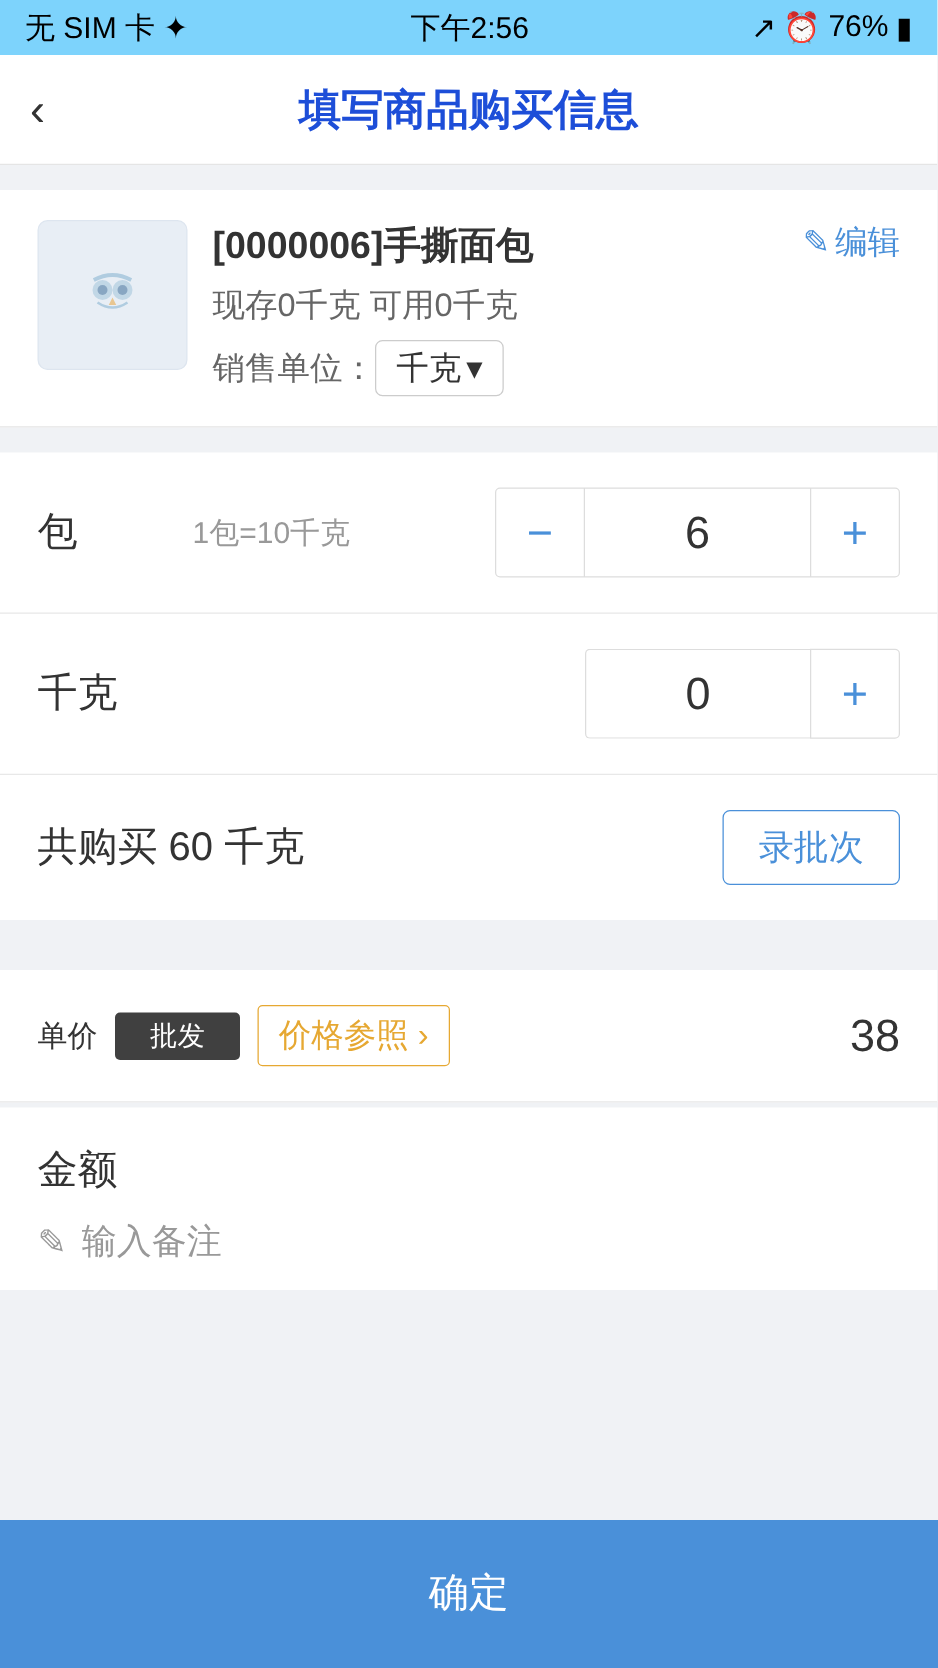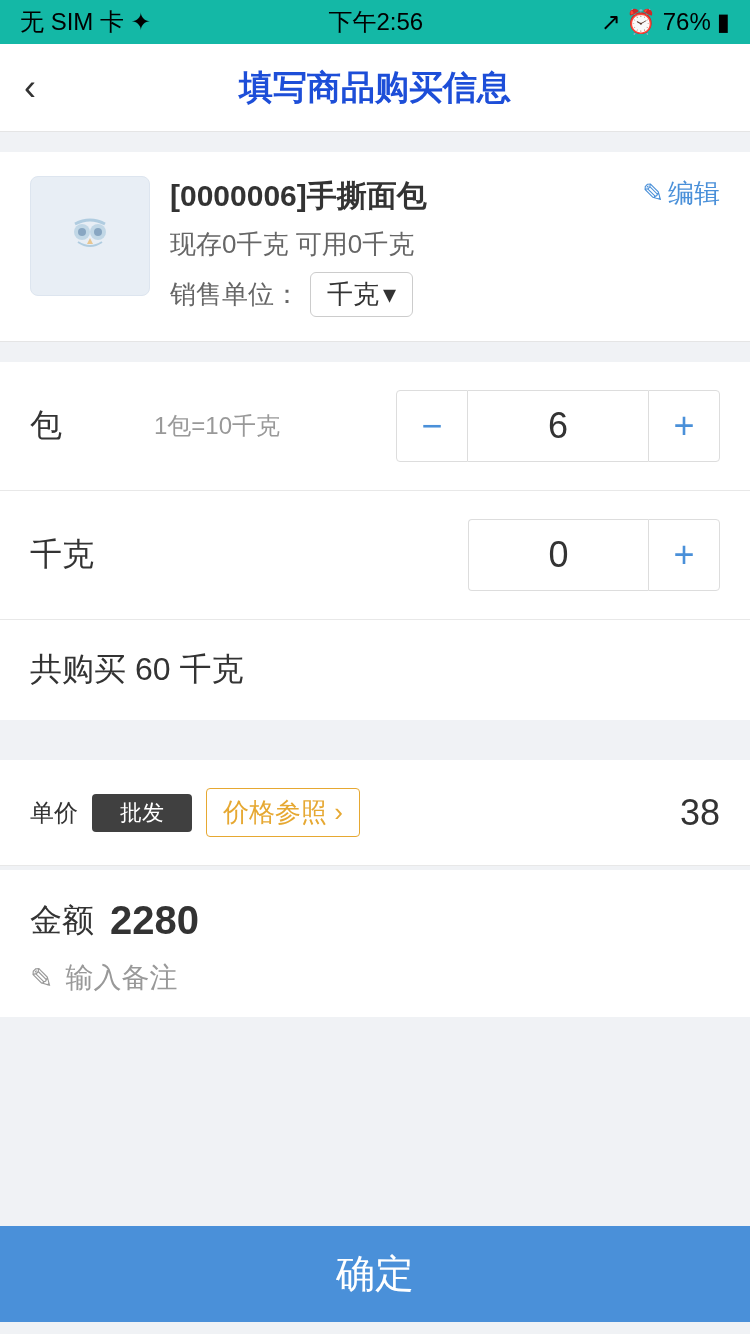--- a/index.html
+++ b/index.html
@@ -9,21 +9,21 @@
       min-height: 1334px;
       font-family: -apple-system, "PingFang SC", "Helvetica Neue", sans-serif;
       background: #f0f2f5;
       font-size: 28px;
       color: #333;
     }
 
     
     .status-bar {
       height: 44px;
-      background: #14b8a6;
+      background: #7dd3fc;
       display: flex;
       align-items: center;
       justify-content: space-between;
       padding: 0 20px;
       font-size: 24px;
       color: #000;
     }
     .status-left { display: flex; align-items: center; gap: 8px; }
     .status-center { font-size: 24px; font-weight: 500; }
     .status-right { display: flex; align-items: center; gap: 6px; font-size: 24px; }
@@ -87,21 +87,20 @@
       margin-bottom: 10px;
     }
     .product-stock {
       font-size: 26px;
       color: #666;
       margin-bottom: 10px;
     }
     .product-unit-row {
       display: flex;
       align-items: center;
-      gap: 10px;
       font-size: 26px;
       color: #666;
     }
     .unit-select {
       border: 1px solid #ccc;
       border-radius: 6px;
       padding: 4px 16px;
       background: #fff;
       font-size: 26px;
       color: #333;
@@ -287,27 +286,27 @@
       display: flex;
       align-items: center;
       gap: 12px;
       color: #999;
       font-size: 28px;
     }
 
     
     .confirm-btn {
       position: fixed;
-      bottom: 12px;
+      bottom: 0;
       left: 0;
       width: 750px;
-      height: 96px;
+      height: 118px;
       background: #4a90d9;
       color: #fff;
-      font-size: 39px;
+      font-size: 32px;
       display: flex;
       align-items: center;
       justify-content: center;
       cursor: pointer;
       border: none;
       outline: none;
     }
 
     
     .content-area {
@@ -386,39 +385,39 @@
       <span class="input-hint"></span>
       <div class="input-right-only">
         <input class="ctrl-input" type="text" value="0" style="border-radius: 4px 0px 0px 4px; border-left: 1px solid rgb(221, 221, 221);">
         <button class="ctrl-btn ctrl-btn-right">+</button>
       </div>
     </div>
   </div>
 
   <div class="total-row">
     <span class="total-text">共购买 60 千克</span>
+    <button class="batch-btn">录批次</button>
   </div>
 
   <div class="separator"></div>
 
   <div class="price-section">
     <div class="price-row">
       <div class="price-left">
         <span class="price-label">单价</span>
         <span class="price-tag">批发</span>
         <div class="price-ref-btn">价格参照 ›</div>
       </div>
       <span class="price-value">38</span>
     </div>
   </div>
 
   <div class="amount-section">
     <div class="amount-row">
       <span class="amount-label">金额</span>
-      <span class="amount-value">2280</span>
     </div>
     <div class="remark-row">
       <span>✎</span>
       <span>输入备注</span>
     </div>
   </div>
 </div>
 
 <button class="confirm-btn">确定</button>
 

